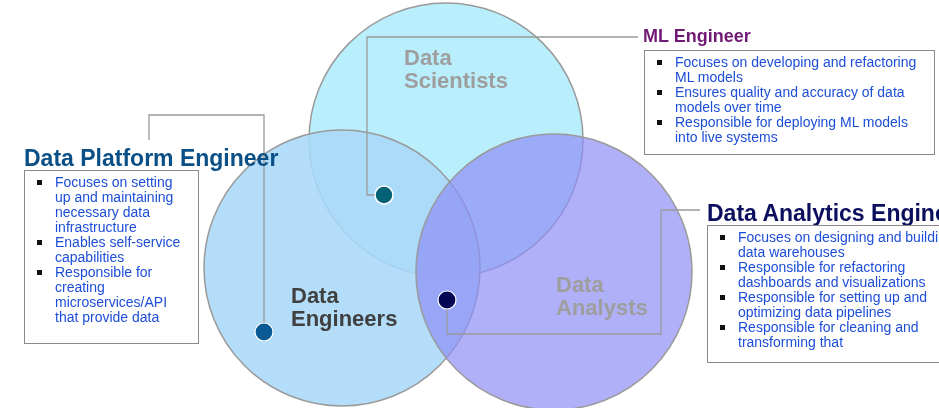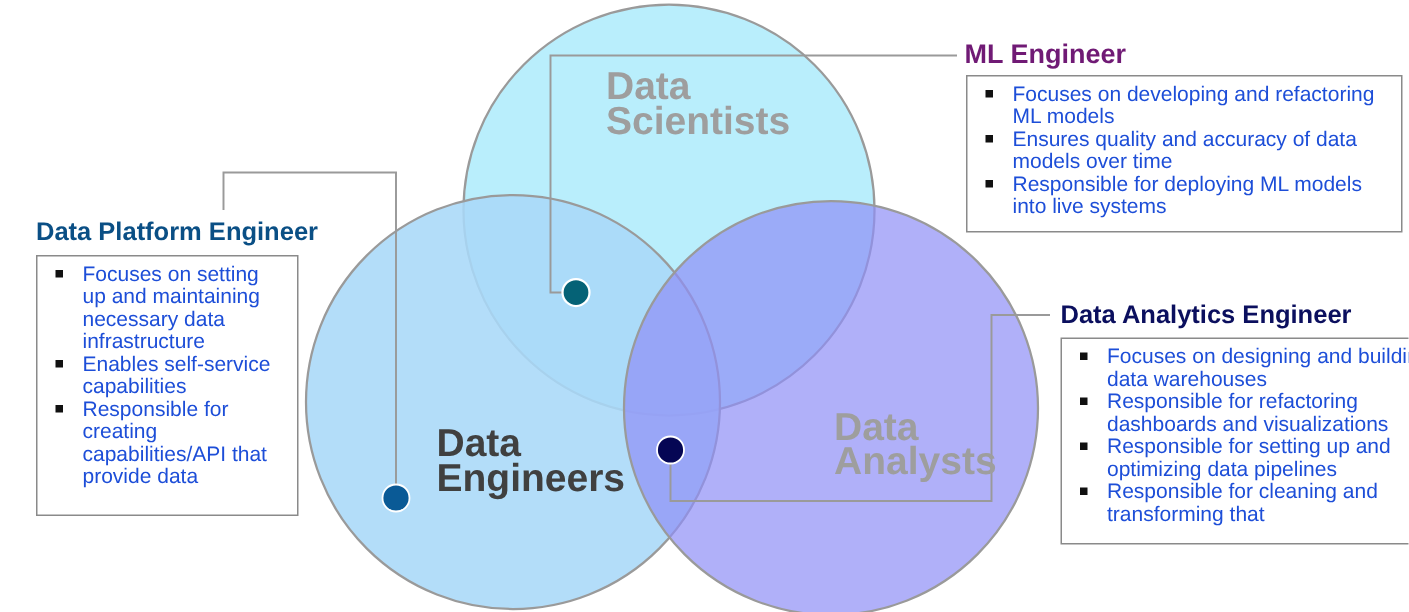--- a/index.html
+++ b/index.html
@@ -1,19 +1,19 @@
 <!DOCTYPE html>
 <html><head>
 <meta charset="utf-8">
 <style>
   html, body { margin:0; padding:0; background:#ffffff; }
   body { width:939px; height:408px; position:relative; overflow:hidden; font-family:"Liberation Sans", "DejaVu Sans", sans-serif; }
   svg.venn { position:absolute; left:0; top:0; }
-  .circle-label { position:absolute; font-weight:bold; font-size:26px; line-height:23px; }
-  .role-title { position:absolute; font-weight:bold; font-size:17px; white-space:nowrap; }
+  .circle-label { position:absolute; font-weight:bold; font-size:22px; line-height:23px; }
+  .role-title { position:absolute; font-weight:bold; font-size:23px; white-space:nowrap; }
   .box { position:absolute; border:1px solid #8a8a8a; background:#ffffff; box-sizing:border-box; padding:4px 8px 4px 8px; }
   .box ul { margin:0; padding:0 0 0 22px; list-style:none; }
   .box li { position:relative; font-size:14px; line-height:15px; color:#1d4ed8; }
   .box li::before { content:""; position:absolute; left:-18px; top:5px; width:5px; height:5px; background:#111; }
 </style>
 </head>
 <body>
 
 <svg class="venn" width="939" height="408">
 
@@ -50,21 +50,21 @@
     <li>Ensures quality and accuracy of data models over time</li>
     <li>Responsible for deploying ML models into live systems</li>
   </ul>
 </div>
 
 <div class="role-title" style="left:24px; top:145px; color:#0a4f85;">Data Platform Engineer</div>
 <div class="box" style="left:24px; top:170px; width:175px; height:174px;">
   <ul>
     <li>Focuses on setting up and maintaining necessary data infrastructure</li>
     <li>Enables self-service capabilities</li>
-    <li>Responsible for creating capabilities/API that provide data</li>
+    <li>Responsible for creating microservices/API that provide data</li>
   </ul>
 </div>
 
 <div class="role-title" style="left:707px; top:200px; color:#0b0f5e;">Data Analytics Engineer</div>
 <div class="box" style="left:707px; top:225px; width:260px; height:138px;">
   <ul>
     <li>Focuses on designing and building data warehouses</li>
     <li>Responsible for refactoring dashboards and visualizations</li>
     <li>Responsible for setting up and optimizing data pipelines</li>
     <li>Responsible for cleaning and transforming that</li>

